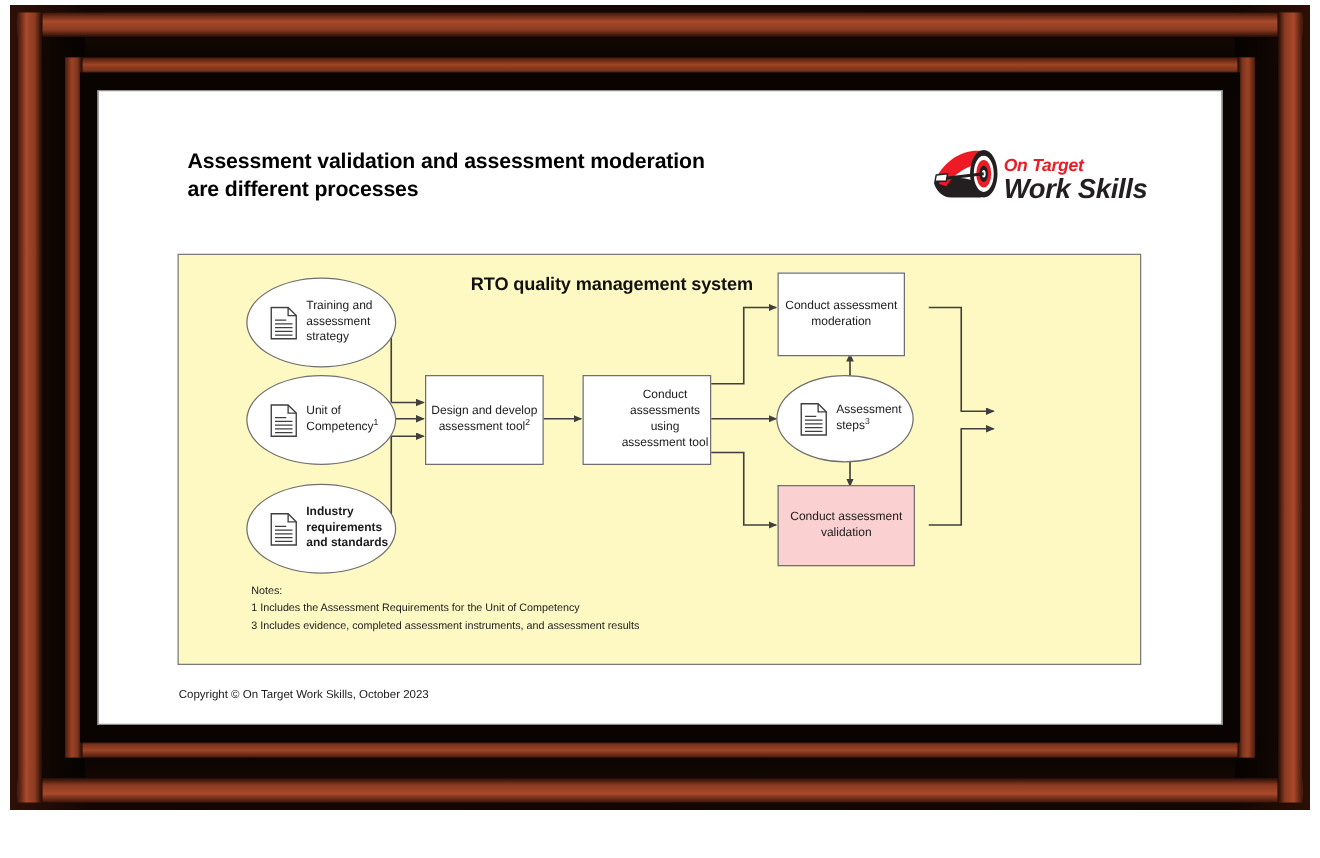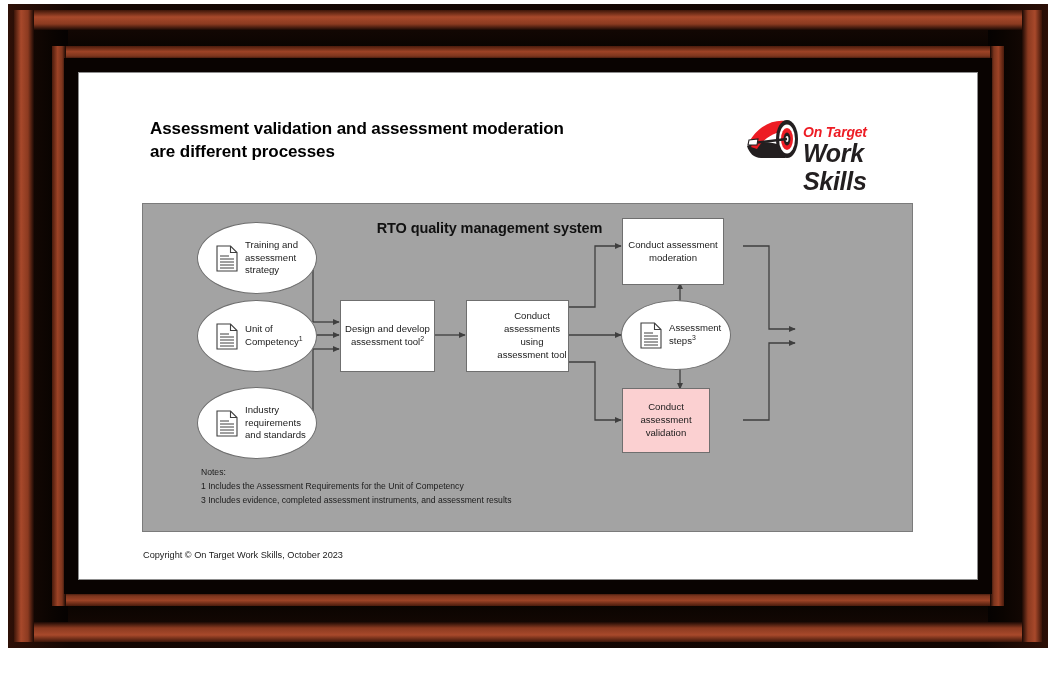--- a/index.html
+++ b/index.html
@@ -88,36 +88,36 @@
   #logo-line1 {
     font-size: 14px;
     font-weight: bold;
     font-style: italic;
     color: #ed1c24;
     line-height: 1;
     letter-spacing: -0.2px;
     margin-top: 11px;
   }
   #logo-line2 {
-    font-size: 25px;
+    font-size: 22px;
     font-weight: bold;
     font-style: italic;
     color: #231f20;
     line-height: 1.12;
     letter-spacing: -0.3px;
   }
 
   
   #diagram-panel {
     position: absolute;
     left: 64px;
     top: 131px;
     width: 771px;
     height: 329px;
-    background: #a3a3a3;
+    background: #fef9c3;
     border: 1px solid #7b7b7b;
     box-sizing: border-box;
   }
   #diagram-title {
     position: absolute;
     left: 0;
     top: 16px;
     width: 100%;
     text-align: center;
     font-size: 14.5px;
@@ -311,21 +311,21 @@
               <line x1="4" y1="11" x2="13" y2="11"></line>
               <line x1="4" y1="14" x2="18" y2="14"></line>
               <line x1="4" y1="17" x2="18" y2="17"></line>
               <line x1="4" y1="20" x2="18" y2="20"></line>
               <line x1="4" y1="23" x2="18" y2="23"></line>
             </g>
           </svg>
           <span class="node-label"><span>Unit of Competency</span><sup>1</sup></span>
         </div>
 
-        <div class="node ellipse" style="left:54px; top:183px; width:120px; height:72px;">
+        <div class="node ellipse" style="left:54px; top:183px; width:120px; height:72px;font-weight:bold;">
           <svg class="doc-icon" viewBox="0 0 22 27">
             <path d="M1,1 H14.5 L21,7.5 V26 H1 Z" fill="#ffffff" stroke="#3f3f3f" stroke-width="1.1"></path>
             <path d="M14.5,1 V7.5 H21" fill="none" stroke="#3f3f3f" stroke-width="1.1"></path>
             <g stroke="#3f3f3f" stroke-width="1">
               <line x1="4" y1="11" x2="13" y2="11"></line>
               <line x1="4" y1="14" x2="18" y2="14"></line>
               <line x1="4" y1="17" x2="18" y2="17"></line>
               <line x1="4" y1="20" x2="18" y2="20"></line>
               <line x1="4" y1="23" x2="18" y2="23"></line>
             </g>
@@ -353,21 +353,21 @@
               <line x1="4" y1="11" x2="13" y2="11"></line>
               <line x1="4" y1="14" x2="18" y2="14"></line>
               <line x1="4" y1="17" x2="18" y2="17"></line>
               <line x1="4" y1="20" x2="18" y2="20"></line>
               <line x1="4" y1="23" x2="18" y2="23"></line>
             </g>
           </svg>
           <span class="node-label"><span>Assessment steps</span><sup>3</sup></span>
         </div>
 
-        <div class="node pink" style="left:479px; top:184px; width:88px; height:65px;">
+        <div class="node pink" style="left:479px; top:184px; width:110px; height:65px;">
           <span class="node-label">Conduct assessment validation</span>
         </div>
 
 
         <div id="notes">
           <div>Notes:</div>
           <div>1 Includes the Assessment Requirements for the Unit of Competency</div>
           <div>3 Includes evidence, completed assessment instruments, and assessment results</div>
         </div>
 

